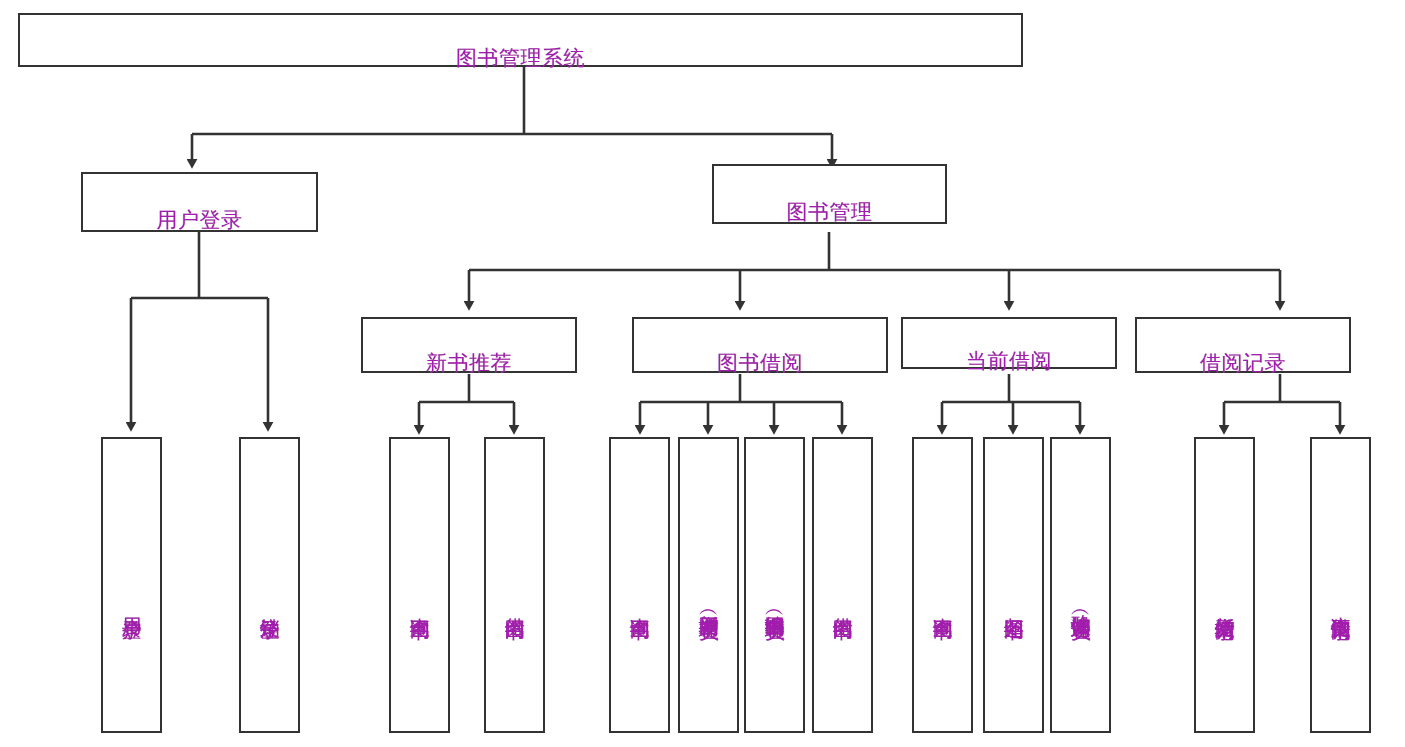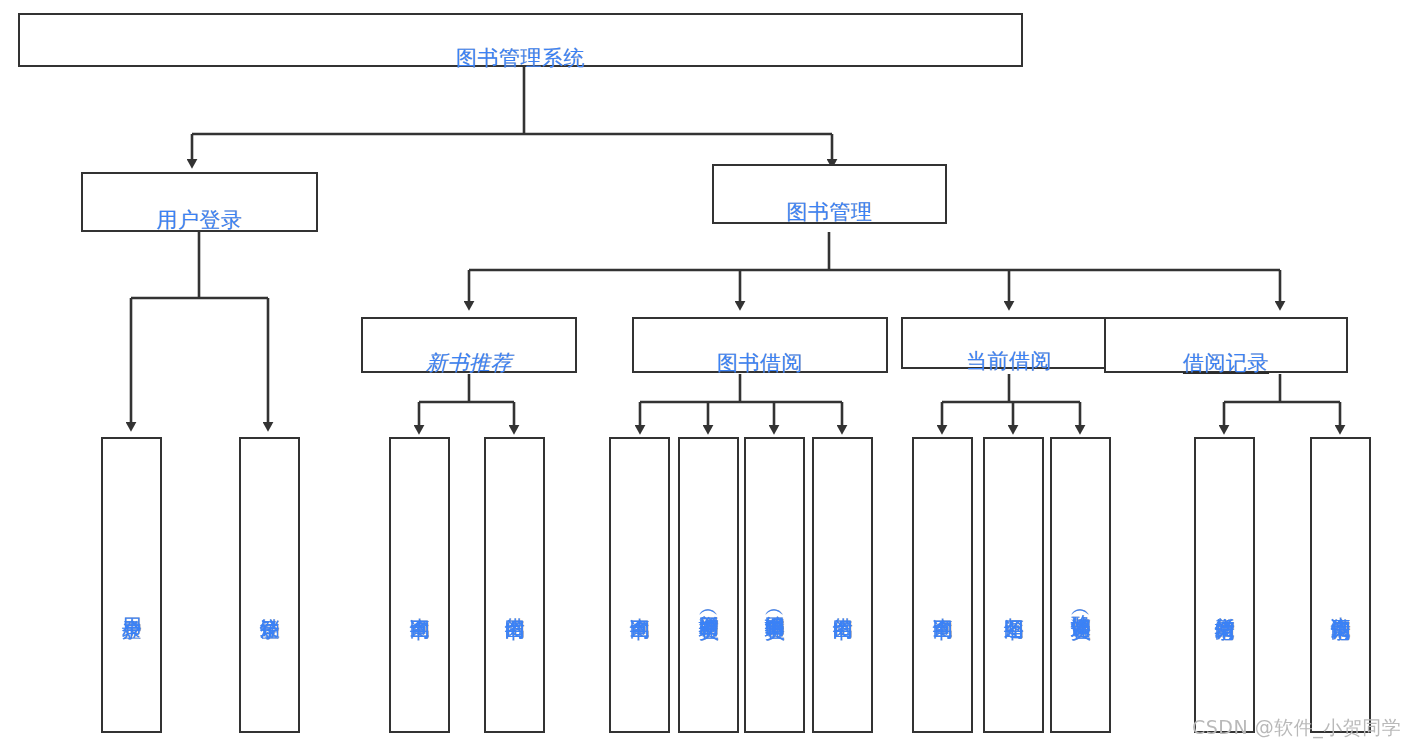--- a/index.html
+++ b/index.html
@@ -32,21 +32,21 @@
     display: flex;
     align-items: center;
     justify-content: center;
     color: #2b2b2b;
   }
   .node-label {
     font-size: 21px;
     line-height: 1.1;
     letter-spacing: 0.5px;
     white-space: nowrap;
-    color: #3b82f6;
+    color: #a21caf;
     text-shadow: 0.4px 0 rgba(190,120,40,0.30), -0.4px 0 rgba(70,120,200,0.28);
     margin-top: 37px;
   }
   .node-label.vertical {
     writing-mode: vertical-rl;
     text-orientation: upright;
     font-size: 20px;
     line-height: 1.18;
     letter-spacing: 1px;
     white-space: normal;
@@ -120,33 +120,33 @@
   </div>
 
   <div class="node-box" style="left:81px; top:172px; width:237px; height:60px;">
     <span class="node-label">用户登录</span>
   </div>
 
   <div class="node-box" style="left:712px; top:164px; width:235px; height:60px;">
     <span class="node-label">图书管理</span>
   </div>
 
-  <div class="node-box" style="left:361px; top:317px; width:216px; height:56px;font-style:italic;">
+  <div class="node-box" style="left:361px; top:317px; width:216px; height:56px;">
     <span class="node-label">新书推荐</span>
   </div>
 
   <div class="node-box" style="left:632px; top:317px; width:256px; height:56px;">
     <span class="node-label">图书借阅</span>
   </div>
 
   <div class="node-box" style="left:901px; top:317px; width:216px; height:52px;">
     <span class="node-label">当前借阅</span>
   </div>
 
-  <div class="node-box" style="left:1104px; top:317px; width:244px; height:56px;text-decoration:underline;">
+  <div class="node-box" style="left:1135px; top:317px; width:216px; height:56px;">
     <span class="node-label">借阅记录</span>
   </div>
 
   <div class="node-box" style="left:101px; top:437px; width:61px; height:296px;">
     <span class="node-label vertical">用户登录</span>
   </div>
 
   <div class="node-box" style="left:239px; top:437px; width:61px; height:296px;">
     <span class="node-label vertical">注销登录</span>
   </div>
@@ -188,15 +188,14 @@
   </div>
 
   <div class="node-box" style="left:1194px; top:437px; width:61px; height:296px;">
     <span class="node-label vertical">新增借阅记录</span>
   </div>
 
   <div class="node-box" style="left:1310px; top:437px; width:61px; height:296px;">
     <span class="node-label vertical">查询借阅记录</span>
   </div>
 
-  <div class="watermark" style="left:1192px; top:715px;">CSDN @软件_小贺同学</div>
 
 </div>
 
 </body></html>

